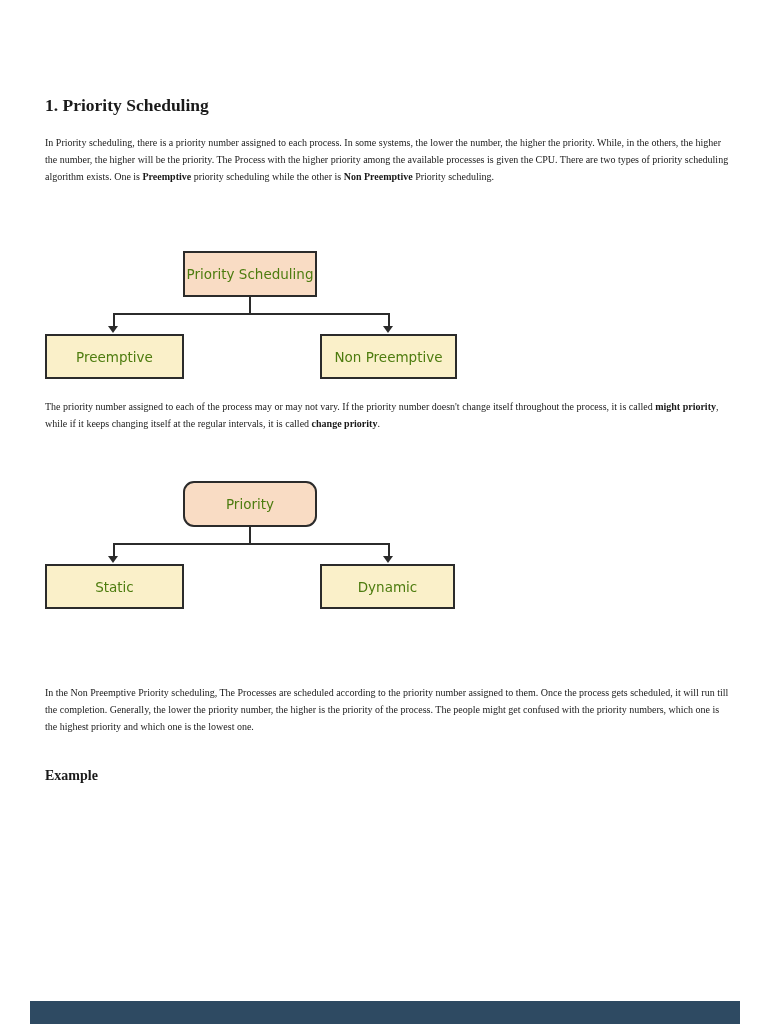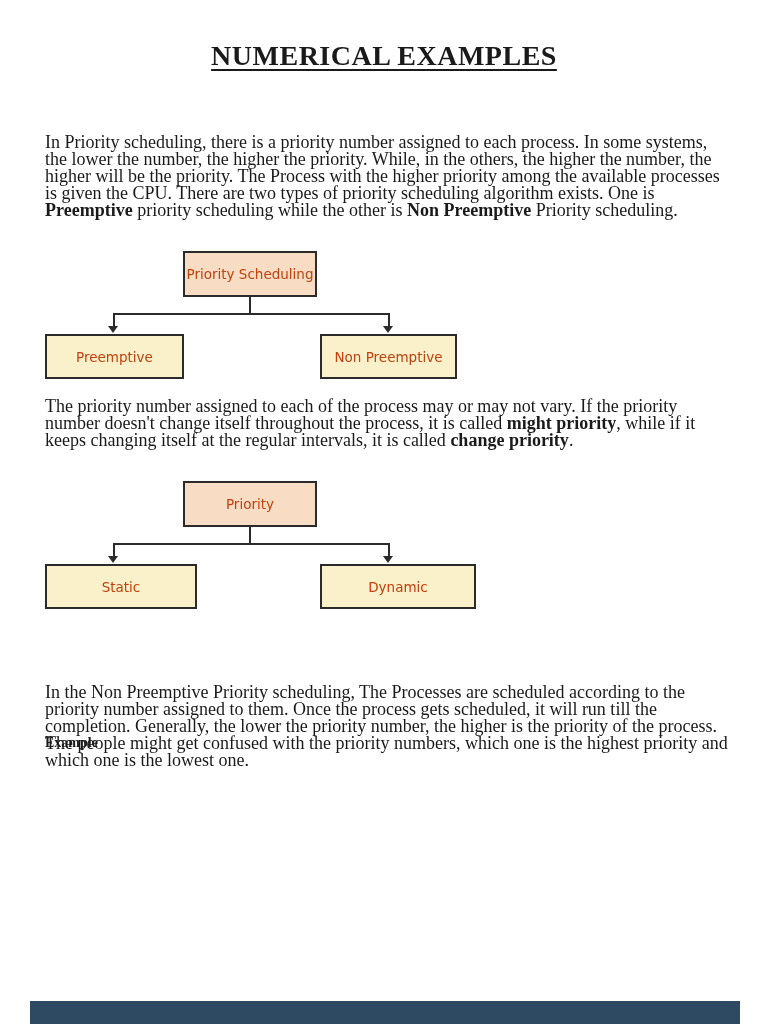--- a/index.html
+++ b/index.html
@@ -12,56 +12,54 @@
     position:absolute;top:40px;left:0;width:100%;text-align:center;
     font-size:28px;font-weight:bold;letter-spacing:.5px;
   }
   .doc-title .underlined{
     text-decoration:underline;text-decoration-thickness:2px;text-underline-offset:4px;
   }
   .h2{
     position:absolute;left:45px;font-size:17.5px;font-weight:bold;line-height:22px;
   }
   .para{
-    position:absolute;left:45px;width:684px;font-size:18px;line-height:17px;
+    position:absolute;left:45px;width:684px;font-size:10px;line-height:17px;
     text-align:left;
   }
   .para b{font-weight:bold;}
   .label-bold{
     position:absolute;left:45px;font-size:14px;font-weight:bold;line-height:17px;
   }
   
   .box{
     position:absolute;border:2px solid #2b2b2b;box-sizing:border-box;
     display:flex;align-items:center;justify-content:center;text-align:center;
-    font-family:"DejaVu Sans",sans-serif;font-size:13.5px;line-height:18px;color:#c2410c;
+    font-family:"DejaVu Sans",sans-serif;font-size:13.5px;line-height:18px;color:#4d7c0f;
   }
   .root-box{background:#f9dcc4;}
   .child-box{background:#faf0c9;}
   .vline,.hline{position:absolute;background:#2b2b2b;}
   .vline{width:1.5px;}
   .hline{height:1.5px;}
   .arrow{
     position:absolute;width:0;height:0;
     border-left:5.5px solid transparent;border-right:5.5px solid transparent;
     border-top:7px solid #2b2b2b;
   }
   .table-sliver{
     position:absolute;left:30px;top:1001px;width:710px;height:23px;background:#2e4a62;
   }
 </style>
 </head>
 <body>
 
 <div class="page">
 
-  <div class="doc-title">
-    <span class="underlined">NUMERICAL EXAMPLES</span>
-  </div>
 
+  <div class="h2" style="top:94px;">1. Priority Scheduling</div>
 
   <div class="para" style="top:134px;"><span>In Priority scheduling, there is a priority number assigned to each process. In some systems, the lower the number, the higher the priority. While, in the others, the higher the number, the higher will be the priority. The Process with the higher priority among the available processes is given the CPU. There are two types of priority scheduling algorithm exists. One is </span><b>Preemptive</b><span> priority scheduling while the other is </span><b>Non Preemptive</b><span> Priority scheduling.</span></div>
 
   <div>
     <div class="box root-box" style="left:183px;top:251px;width:134px;height:46px;">
       <span>Priority Scheduling</span>
     </div>
     <div class="vline" style="left:249px;top:297px;height:16px;"></div>
     <div class="hline" style="left:114px;top:313px;width:275px;"></div>
     <div class="vline" style="left:113px;top:313px;height:14px;"></div>
@@ -72,38 +70,38 @@
       <span>Preemptive</span>
     </div>
     <div class="box child-box" style="left:320px;top:334px;width:137px;height:45px;">
       <span>Non Preemptive</span>
     </div>
   </div>
 
   <div class="para" style="top:398px;"><span>The priority number assigned to each of the process may or may not vary. If the priority number doesn't change itself throughout the process, it is called </span><b>might priority</b><span>, while if it keeps changing itself at the regular intervals, it is called </span><b>change priority</b><span>.</span></div>
 
   <div>
-    <div class="box root-box" style="left:183px;top:481px;width:134px;height:46px;">
+    <div class="box root-box" style="left:183px;top:481px;width:134px;height:46px;border-radius:11px;">
       <span>Priority</span>
     </div>
     <div class="vline" style="left:249px;top:527px;height:16px;"></div>
     <div class="hline" style="left:114px;top:543px;width:275px;"></div>
     <div class="vline" style="left:113px;top:543px;height:14px;"></div>
     <div class="vline" style="left:388px;top:543px;height:14px;"></div>
     <div class="arrow" style="left:108px;top:556px;"></div>
     <div class="arrow" style="left:383px;top:556px;"></div>
-    <div class="box child-box" style="left:45px;top:564px;width:152px;height:45px;">
+    <div class="box child-box" style="left:45px;top:564px;width:139px;height:45px;">
       <span>Static</span>
     </div>
-    <div class="box child-box" style="left:320px;top:564px;width:156px;height:45px;">
+    <div class="box child-box" style="left:320px;top:564px;width:135px;height:45px;">
       <span>Dynamic</span>
     </div>
   </div>
 
 
   <div class="para" style="top:684px;">In the Non Preemptive Priority scheduling, The Processes are scheduled according to the priority number assigned to them. Once the process gets scheduled, it will run till the completion. Generally, the lower the priority number, the higher is the priority of the process. The people might get confused with the priority numbers, which one is the highest priority and which one is the lowest one.</div>
 
-  <div class="label-bold" style="top:734px;">Example</div>
+  <div class="label-bold" style="top:767px;">Example</div>
 
 
   <div class="table-sliver"></div>
 
 </div>
 
 </body></html>

